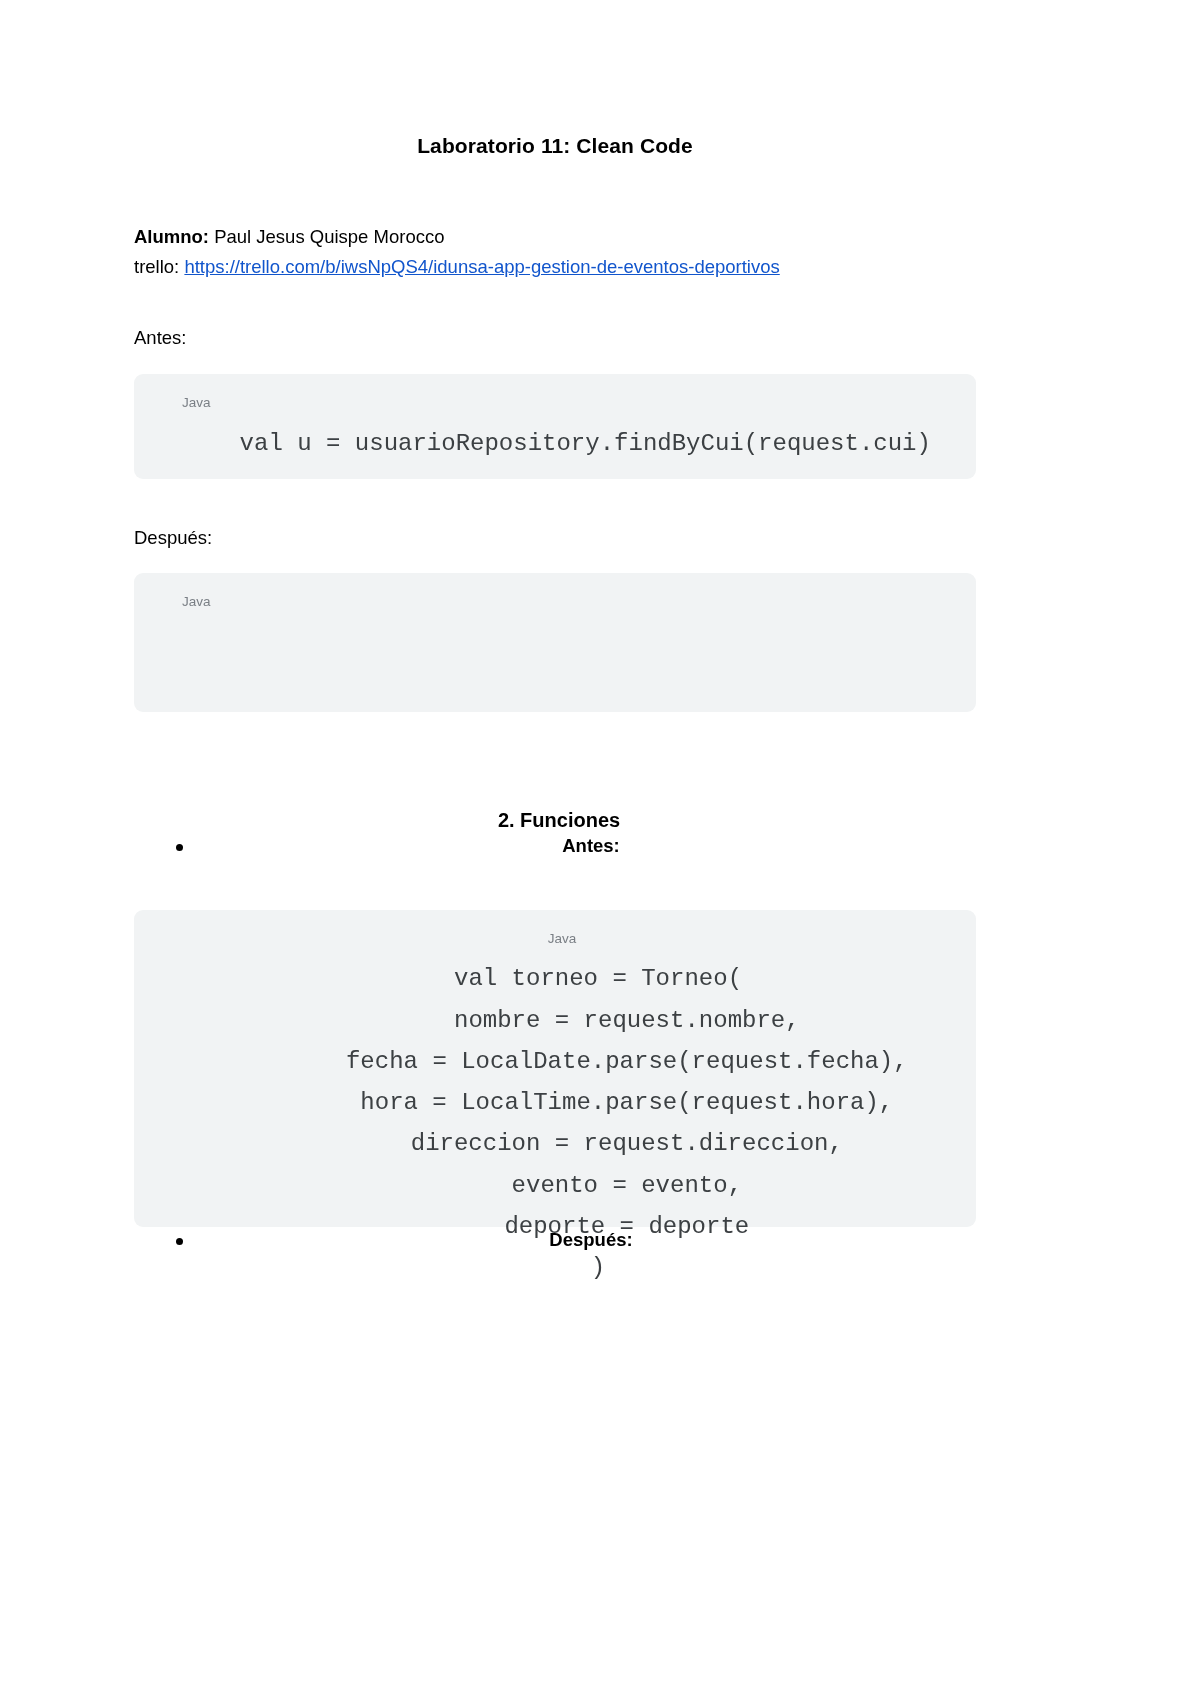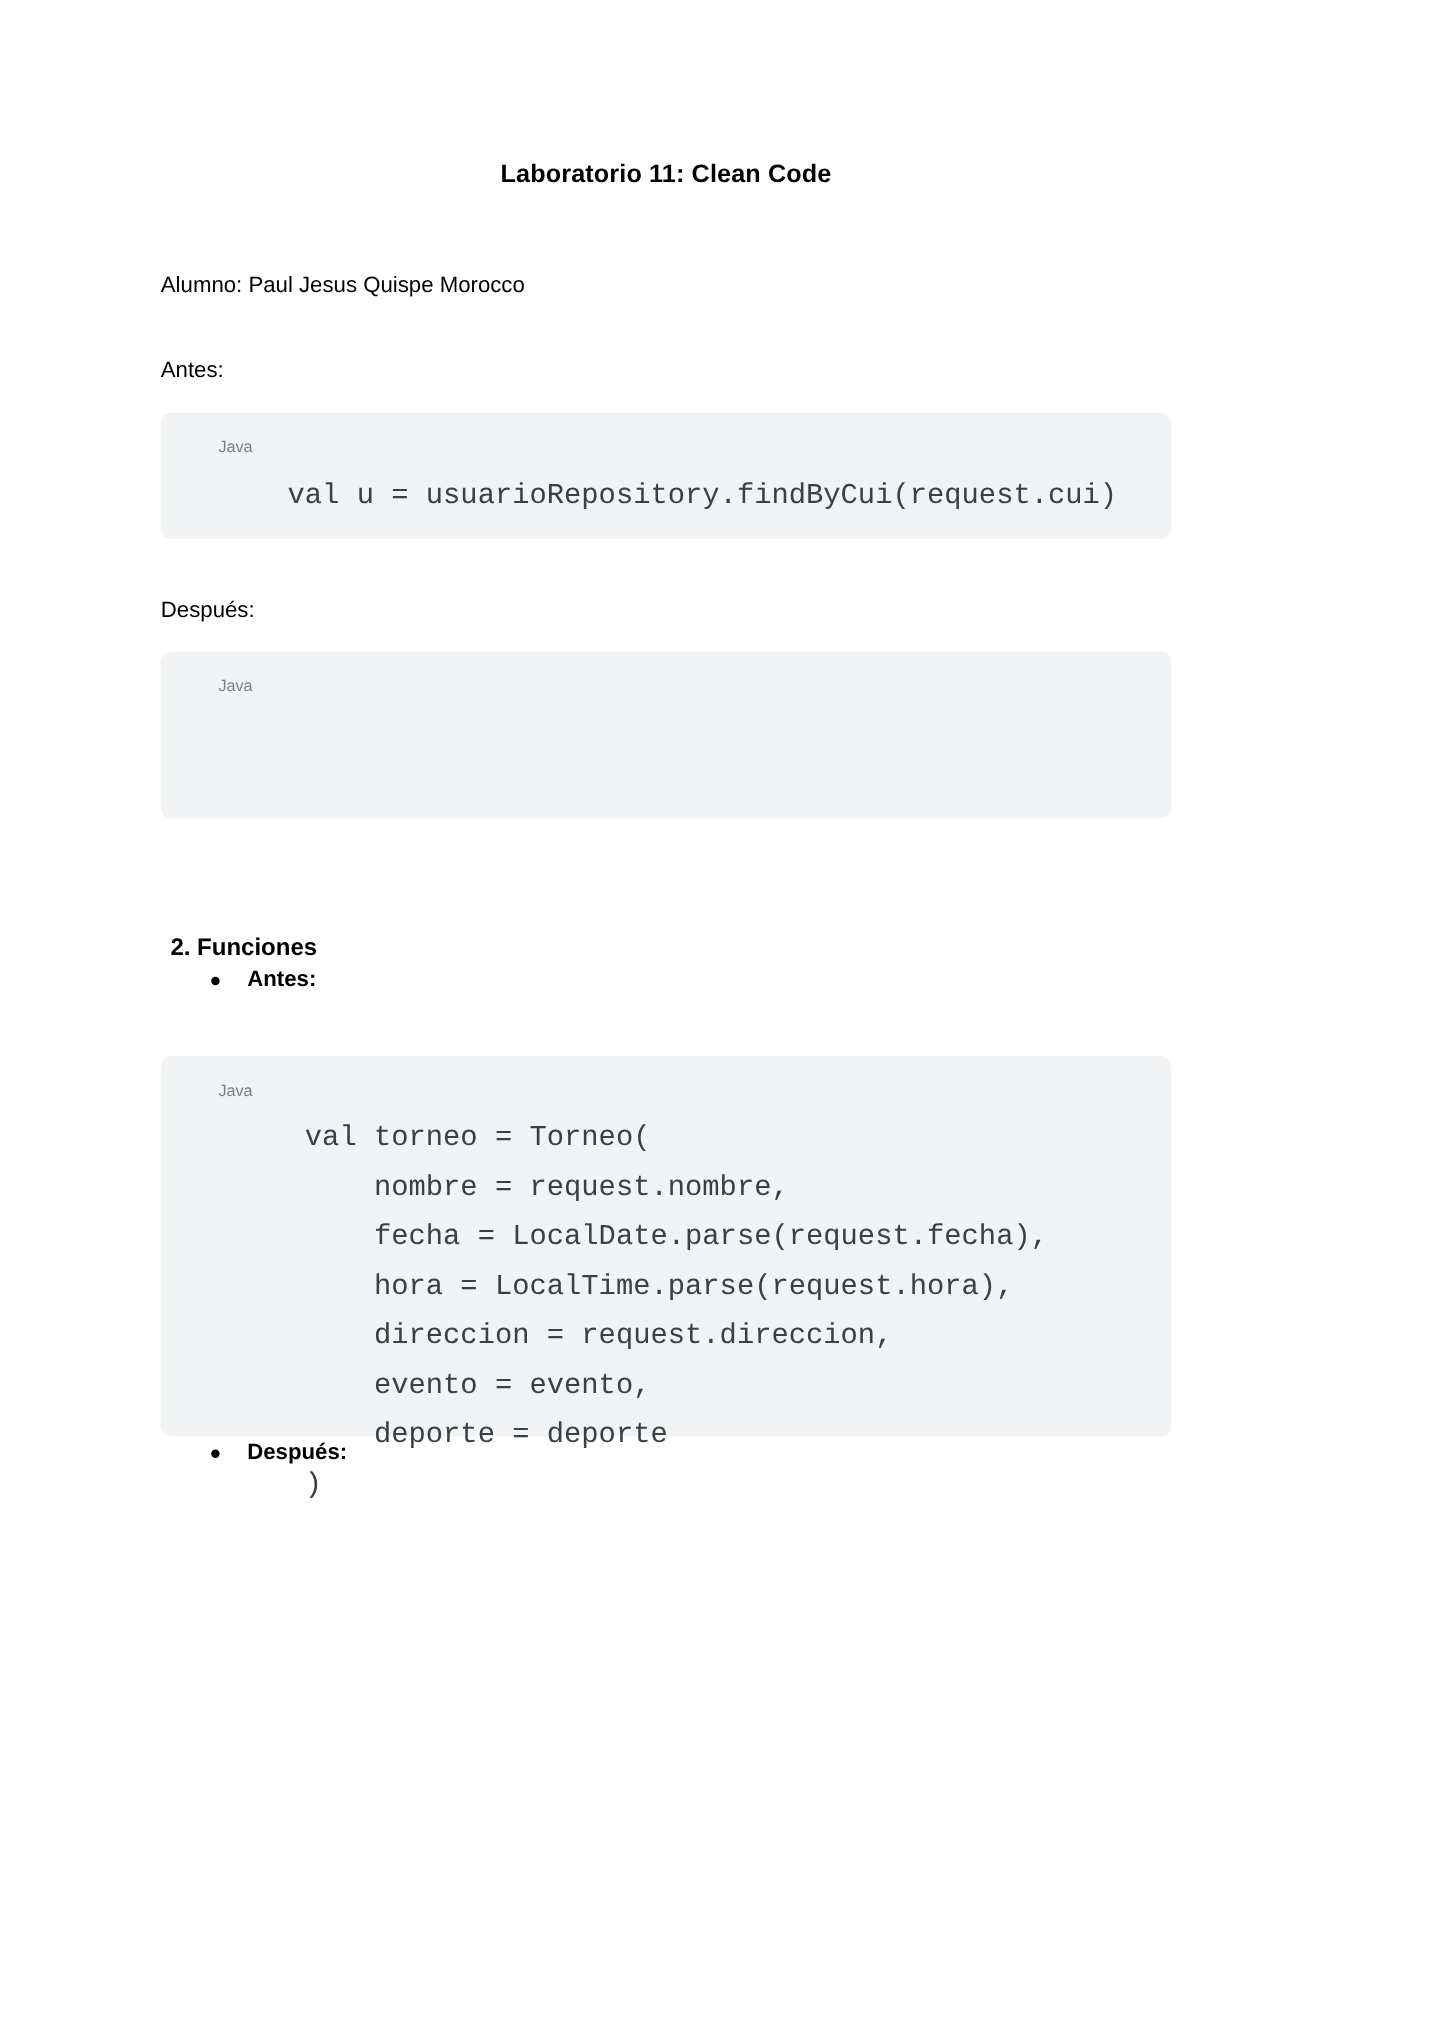--- a/index.html
+++ b/index.html
@@ -42,21 +42,21 @@
   .meta-block {
     margin-top: 63px;
     font-size: 18.5px;
     line-height: 1.62;
     color: #000;
   }
   .meta-line {
     white-space: nowrap;
   }
   .meta-label {
-    font-weight: normal;
+    font-weight: bold;
     margin-top: 43px;
   }
   .link {
     color: #1155cc;
     text-decoration: underline;
     word-break: break-all;
   }
   h2.section-heading {
     font-size: 20px;
     font-weight: bold;
@@ -120,33 +120,36 @@
     position: absolute;
     left: 42px;
     top: 11px;
     width: 7px;
     height: 7px;
     background: #000;
     border-radius: 50%;
   }
   .bullet-antes { margin-top: 16px; }
   .bullet-despues { margin-top: 53px; }
-  .sec2-wrap { margin-top: 95px; }
+  .sec2-wrap { margin-top: 95px; text-align: center; }
 </style>
 </head>
 <body>
 
 <div class="page">
   <div class="content">
 
     <h1 class="doc-title">Laboratorio 11: Clean Code</h1>
 
     <div class="meta-block">
       <div class="meta-line">
         <span class="meta-label">Alumno:</span><span> Paul Jesus Quispe Morocco</span>
+      </div>
+      <div class="meta-line">
+        <span>trello: </span><a class="link" href="#">https://trello.com/b/iwsNpQS4/idunsa-app-gestion-de-eventos-deportivos</a>
       </div>
     </div>
 
 
     <p class="para antes1">Antes:</p>
 
     <div class="code-block cb1">
       <div class="code-lang">Java</div>
       <div class="code-body">    val u = usuarioRepository.findByCui(request.cui)</div>
     </div>

